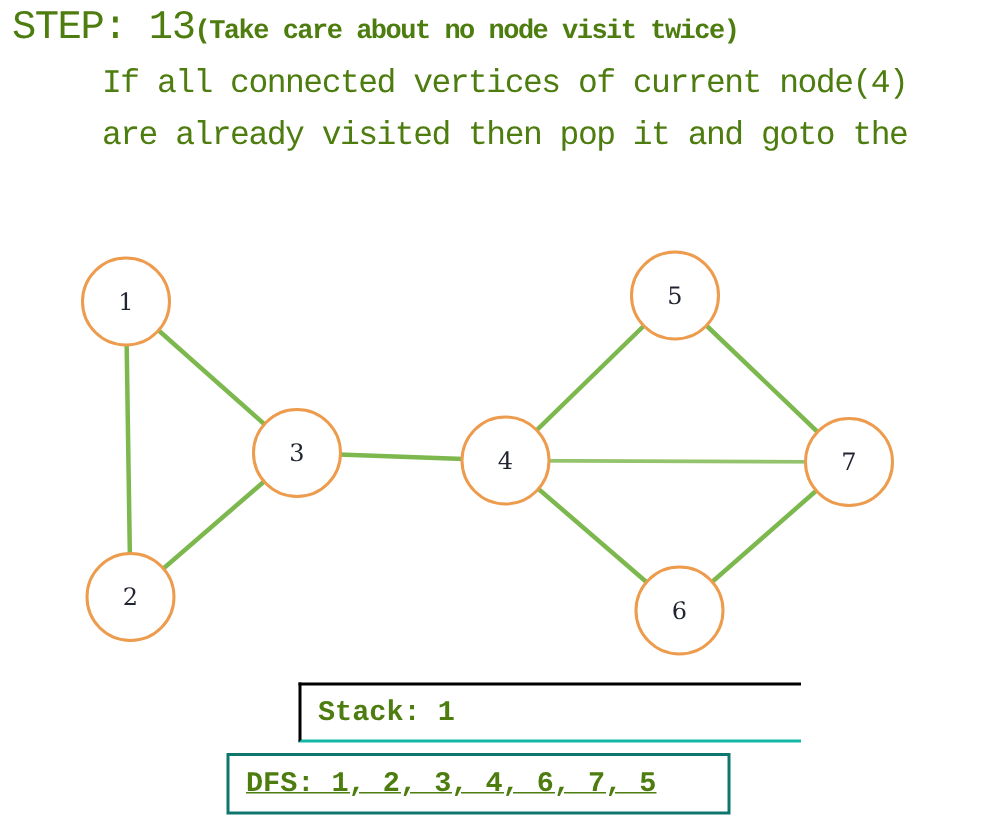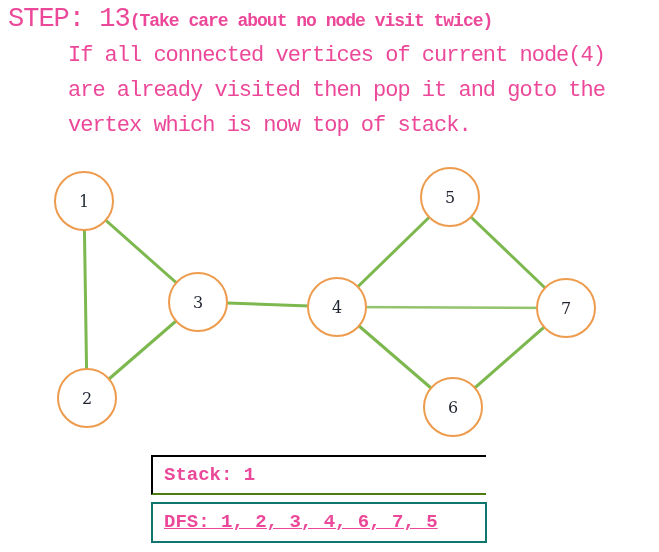--- a/index.html
+++ b/index.html
@@ -2,21 +2,21 @@
 <html><head>
 <meta charset="utf-8">
 <style>
   html,body { margin:0; padding:0; background:#fff; }
   .page {
     position:relative;
     width:659px; height:552px;
     background:#ffffff;
     overflow:hidden;
     font-family:"Liberation Mono","DejaVu Sans Mono",monospace;
-    color:#ec4899;
+    color:#4d7c0f;
   }
   .step-line {
     position:absolute; left:8px; top:4px;
     white-space:nowrap;
     display:flex; align-items:baseline;
   }
   .step-label { font-size:27px; font-weight:normal; letter-spacing:-1px; }
   .step-note  { font-size:18px; font-weight:bold; letter-spacing:-1px; }
   .body-lines {
     position:absolute; left:68px; top:38px;
@@ -30,22 +30,23 @@
     box-sizing:border-box;
     background:#fff;
     font-weight:bold; font-size:19px;
     padding-left:11px;
     white-space:nowrap;
   }
   .stack-box {
     top:455px; width:335px; height:40px;
     border-top:2px solid #000;
     border-left:2px solid #000;
-    border-bottom:2px solid #4d7c0f;
+    border-bottom:2px solid #14b8a6;
     line-height:36px;
+    margin-left:48px;
   }
   .dfs-box {
     top:502px; width:336px; height:41px;
     border:2px solid #0f766e;
     line-height:37px;
     text-decoration:underline;
   }
 </style>
 </head>
 <body>
@@ -53,21 +54,20 @@
 <div class="page">
 
   <div class="step-line">
     <span class="step-label">STEP: 13</span>
       <span class="step-note">(Take care about no node visit twice)</span>
   </div>
 
   <div class="body-lines">
     <div>If all connected vertices of current node(4)</div>
     <div>are already visited then pop it and goto the</div>
-    <div>vertex which is now top of stack.</div>
   </div>
 
   <svg id="graph-svg" class="graph-svg" width="659" height="300" viewBox="0 0 659 300">
       <line x1="84" y1="53" x2="87" y2="250" stroke="#7CB84E" stroke-width="3"></line>
       <line x1="84" y1="53" x2="198" y2="154" stroke="#7CB84E" stroke-width="3"></line>
       <line x1="87" y1="250" x2="198" y2="154" stroke="#7CB84E" stroke-width="3"></line>
       <line x1="198" y1="154" x2="337" y2="159" stroke="#7CB84E" stroke-width="3"></line>
       <line x1="337" y1="159" x2="450" y2="49" stroke="#7CB84E" stroke-width="3"></line>
       <line x1="337" y1="159" x2="453" y2="259" stroke="#7CB84E" stroke-width="3"></line>
       <line x1="337" y1="159" x2="566" y2="160" stroke="#93C46D" stroke-width="2.5"></line>

